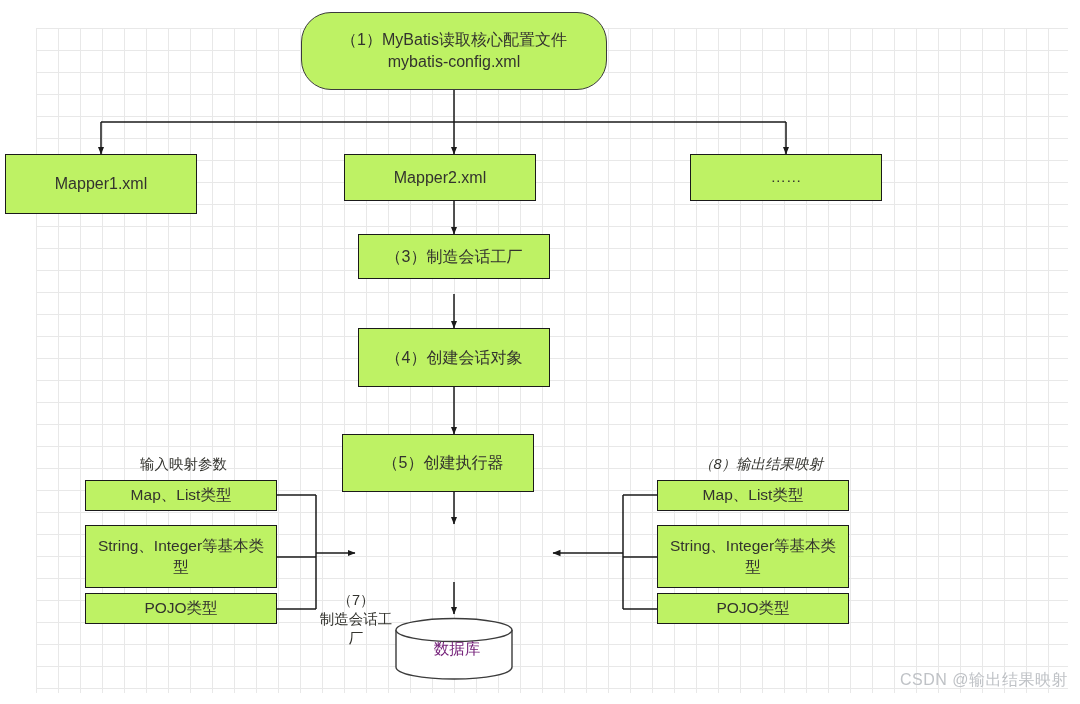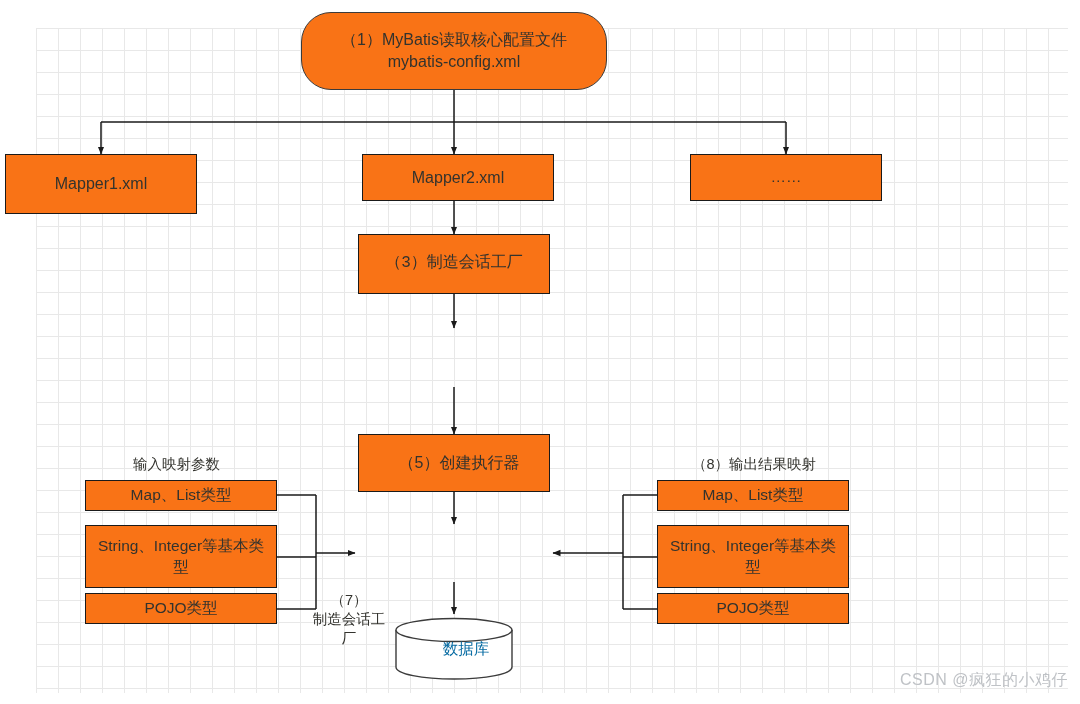--- a/index.html
+++ b/index.html
@@ -41,59 +41,60 @@
     left: 0; top: 0;
     width: 1080px;
     height: 704px;
     pointer-events: none;
   }
   
   .node {
     position: absolute;
     box-sizing: border-box;
     border: 1.4px solid #1a1a1a;
-    background: #f97316;
+    background: #bef264;
     display: flex;
     align-items: center;
     justify-content: center;
     text-align: center;
     color: #33332e;
     font-size: 16px;
     line-height: 1.35;
     padding: 2px 6px;
   }
   .node.rounded {
     border-radius: 30px;
     border-color: #3b3b3b;
   }
   .node.small { font-size: 15.5px; }
   .label {
     position: absolute;
     color: #33332e;
     font-size: 14.5px;
     line-height: 1.3;
     white-space: nowrap;
+    margin-left: 7px;
   }
   .label.multiline { white-space: normal; text-align: center; }
   
   .cylinder {
     position: absolute;
     left: 395px;
     top: 617px;
     width: 118px;
     height: 63px;
   }
   .cyl-label {
     position: absolute;
-    left: 12px;
+    left: 3px;
     top: 22px;
     width: 118px;
     text-align: center;
     font-size: 15.5px;
-    color: #0369a1;
+    color: #701a75;
   }
   
   #watermark {
     position: absolute;
     right: 12px;
     bottom: 13px;
     color: #bfc2c6;
     font-size: 16px;
     letter-spacing: 0.5px;
     white-space: nowrap;
@@ -151,54 +152,55 @@
 
   <div class="node rounded" style="left:301px; top:12px; width:306px; height:78px;">
     <div>
       <div>（1）MyBatis读取核心配置文件</div>
       <div>mybatis-config.xml</div>
     </div>
   </div>
 
   <div class="node" style="left:5px; top:154px; width:192px; height:60px;">Mapper1.xml</div>
 
-  <div class="node" style="left:362px; top:154px; width:192px; height:47px;">Mapper2.xml</div>
+  <div class="node" style="left:344px; top:154px; width:192px; height:47px;">Mapper2.xml</div>
 
   <div class="node small" style="left:690px; top:154px; width:192px; height:47px;">……</div>
 
-  <div class="node" style="left:358px; top:234px; width:192px; height:60px;font-family:Liberation Mono, monospace;">（3）制造会话工厂</div>
-
-
-  <div class="node" style="left:358px; top:434px; width:192px; height:58px;padding-left:16px;">（5）创建执行器</div>
+  <div class="node" style="left:358px; top:234px; width:192px; height:45px;">（3）制造会话工厂</div>
+
+  <div class="node" style="left:358px; top:328px; width:192px; height:59px;">（4）创建会话对象</div>
+
+  <div class="node" style="left:342px; top:434px; width:192px; height:58px;padding-left:16px;">（5）创建执行器</div>
 
 
   <div class="label" style="left:133px; top:455px;">输入映射参数</div>
 
   <div class="node small" style="left:85px; top:480px; width:192px; height:31px;">Map、List类型</div>
 
   <div class="node small" style="left:85px; top:525px; width:192px; height:63px;">String、Integer等基本类型</div>
 
   <div class="node small" style="left:85px; top:593px; width:192px; height:31px;">POJO类型</div>
 
-  <div class="label" style="left:692px; top:455px;">（8）输出结果映射</div>
+  <div class="label" style="left:692px; top:455px;font-style:italic;">（8）输出结果映射</div>
 
   <div class="node small" style="left:657px; top:480px; width:192px; height:31px;">Map、List类型</div>
 
   <div class="node small" style="left:657px; top:525px; width:192px; height:63px;">String、Integer等基本类型</div>
 
   <div class="node small" style="left:657px; top:593px; width:192px; height:31px;">POJO类型</div>
 
   <div class="label multiline" style="left:306px; top:591px; width:86px; text-align:center;">
     <div>（7）</div>
     <div>制造会话工厂</div>
   </div>
 
   <div class="cylinder">
     <svg width="118" height="63" viewBox="0 0 118 63">
       <path d="M1,13 L1,50 C1,57 27,62 59,62 C91,62 117,57 117,50 L117,13" fill="#ffffff" stroke="#3b3b3b" stroke-width="1.4"></path>
       <ellipse cx="59" cy="13" rx="58" ry="11.5" fill="#ffffff" stroke="#3b3b3b" stroke-width="1.4"></ellipse>
     </svg>
     <div class="cyl-label">数据库</div>
   </div>
 
-  <div id="watermark">CSDN @疯狂的小鸡仔</div>
+  <div id="watermark">CSDN @输出结果映射</div>
 
 </div>
 
 </body></html>

